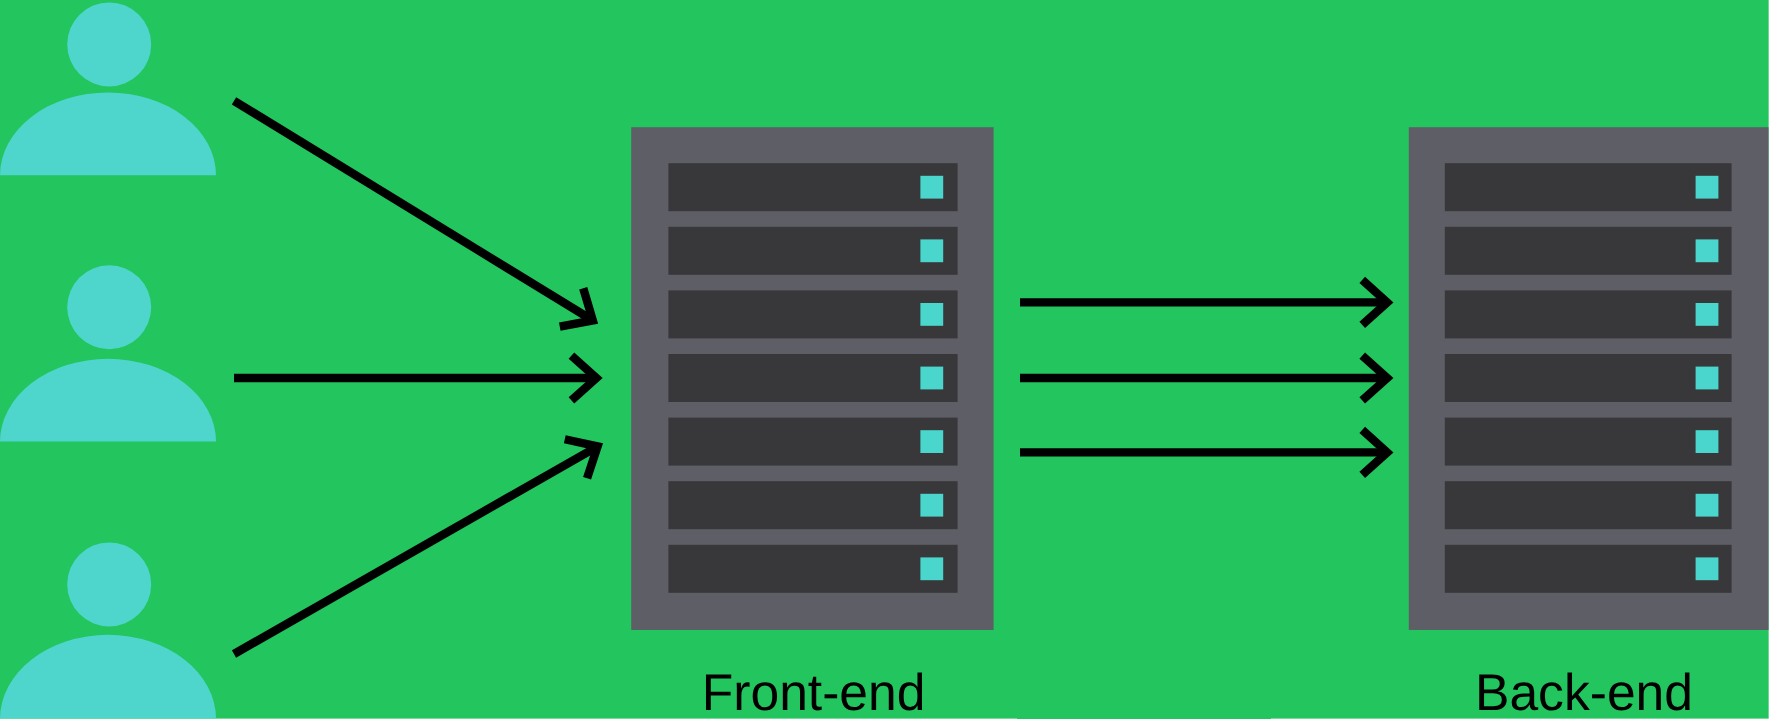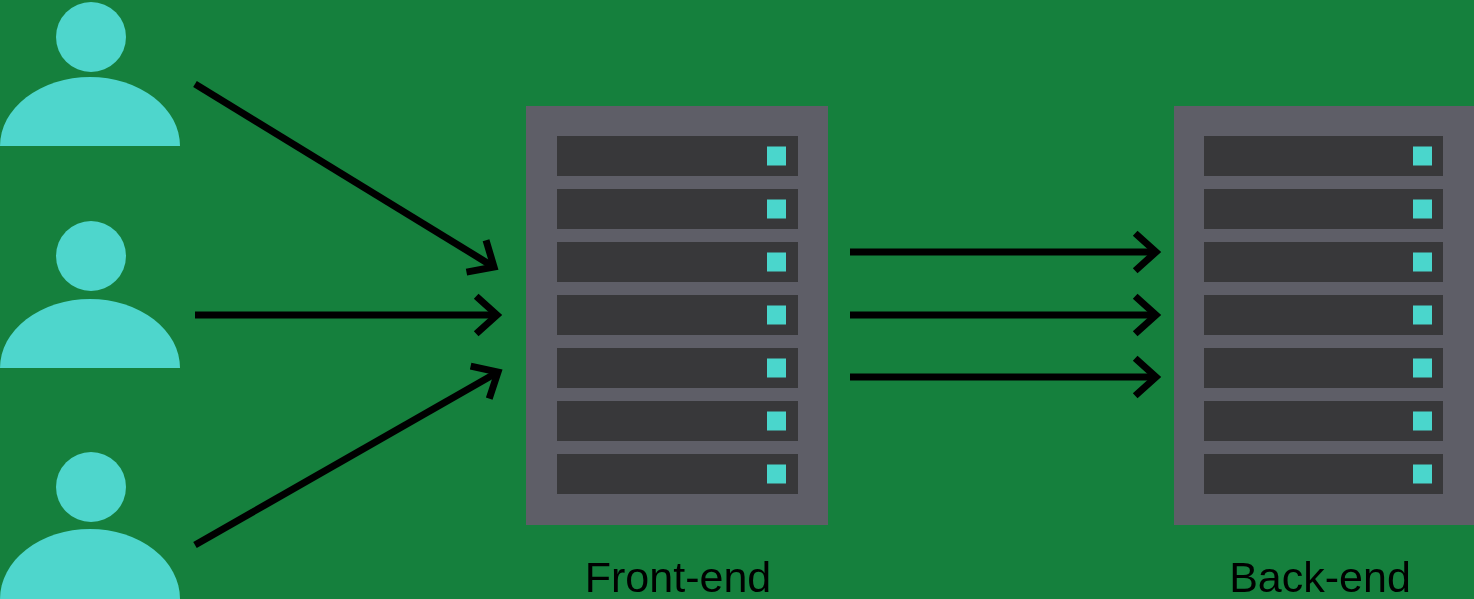--- a/index.html
+++ b/index.html
@@ -5,21 +5,21 @@
   html, body {
     margin: 0;
     padding: 0;
     background: #ffffff;
     font-family: "Liberation Sans", sans-serif;
   }
   .stage {
     position: relative;
     width: 1474px;
     height: 599px;
-    background: #15803d;
+    background: #22c55e;
     overflow: hidden;
   }
   svg { display: block; }
   .rack-label {
     font-family: "Liberation Sans", sans-serif;
     font-size: 43px;
     font-weight: 400;
     fill: #000000;
     text-anchor: middle;
   }

